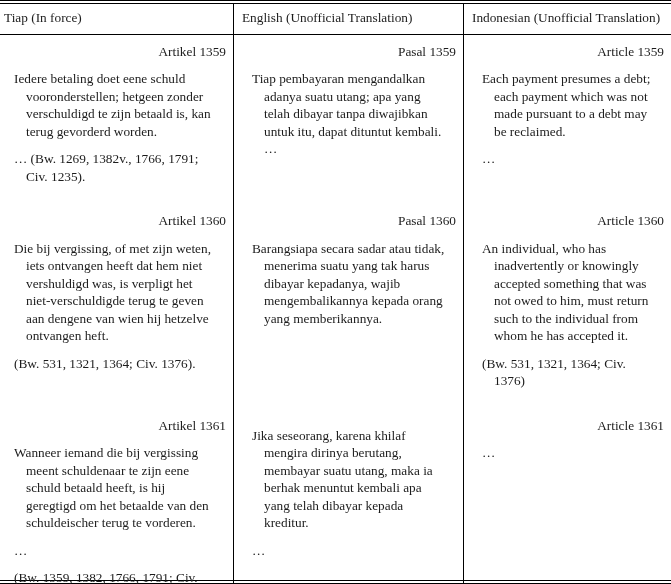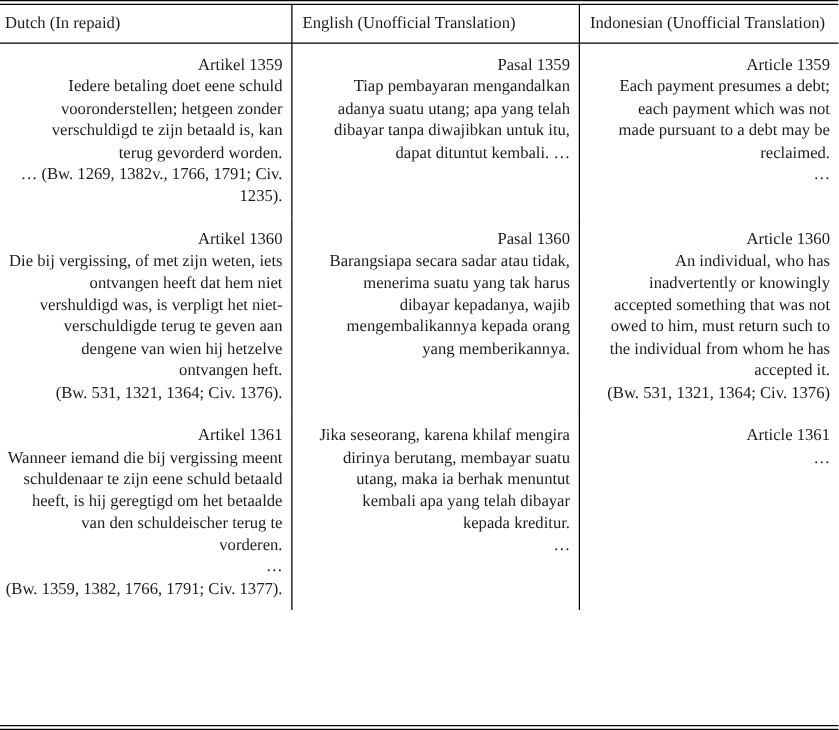--- a/index.html
+++ b/index.html
@@ -42,33 +42,32 @@
     border-bottom: 1px solid #000;
   }
   .article-title {
     margin: 0;
     text-align: right;
   }
   .article-body {
     margin: 0;
   }
   .para {
-    margin: 0;
+    margin: 10px;
     padding-left: 12px;
     text-indent: -12px;
-    text-align: right;
   }
 </style>
 </head>
 <body>
 
 <div class="page">
   <div class="table-grid">
 
-    <div class="cell header-cell c1">Dutch (In repaid)</div>
+    <div class="cell header-cell c1">Tiap (In force)</div>
     <div class="cell header-cell c3">English (Unofficial Translation)</div>
     <div class="cell header-cell c2">Indonesian (Unofficial Translation)</div>
 
     <div class="cell c1">
       <div class="article-title">Artikel 1359</div>
       <div class="article-body">
           <p class="para">Iedere betaling doet eene schuld vooronderstellen; hetgeen zonder verschuldigd te zijn betaald is, kan terug gevorderd worden.</p>
           <p class="para">… (Bw. 1269, 1382v., 1766, 1791; Civ. 1235).</p>
         </div>
     </div>

